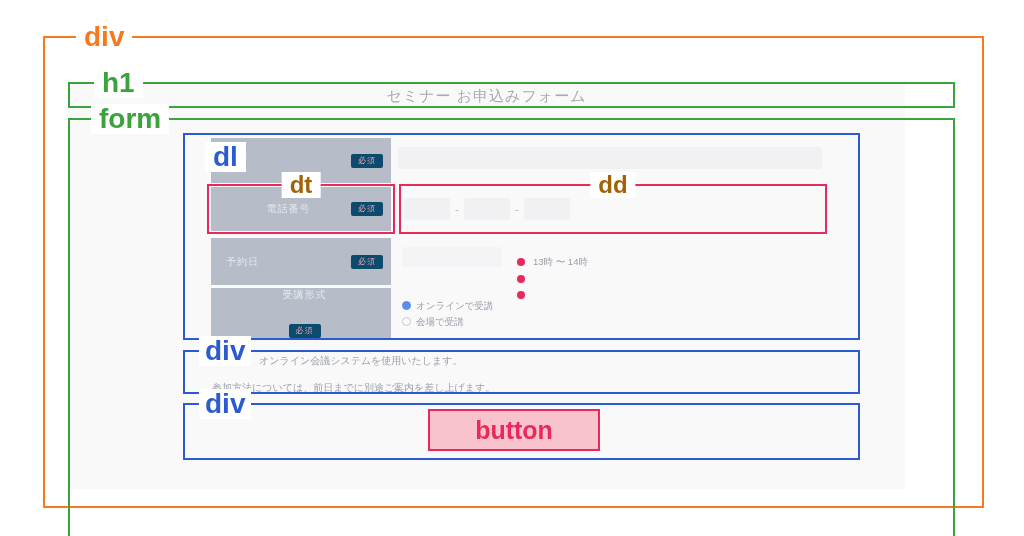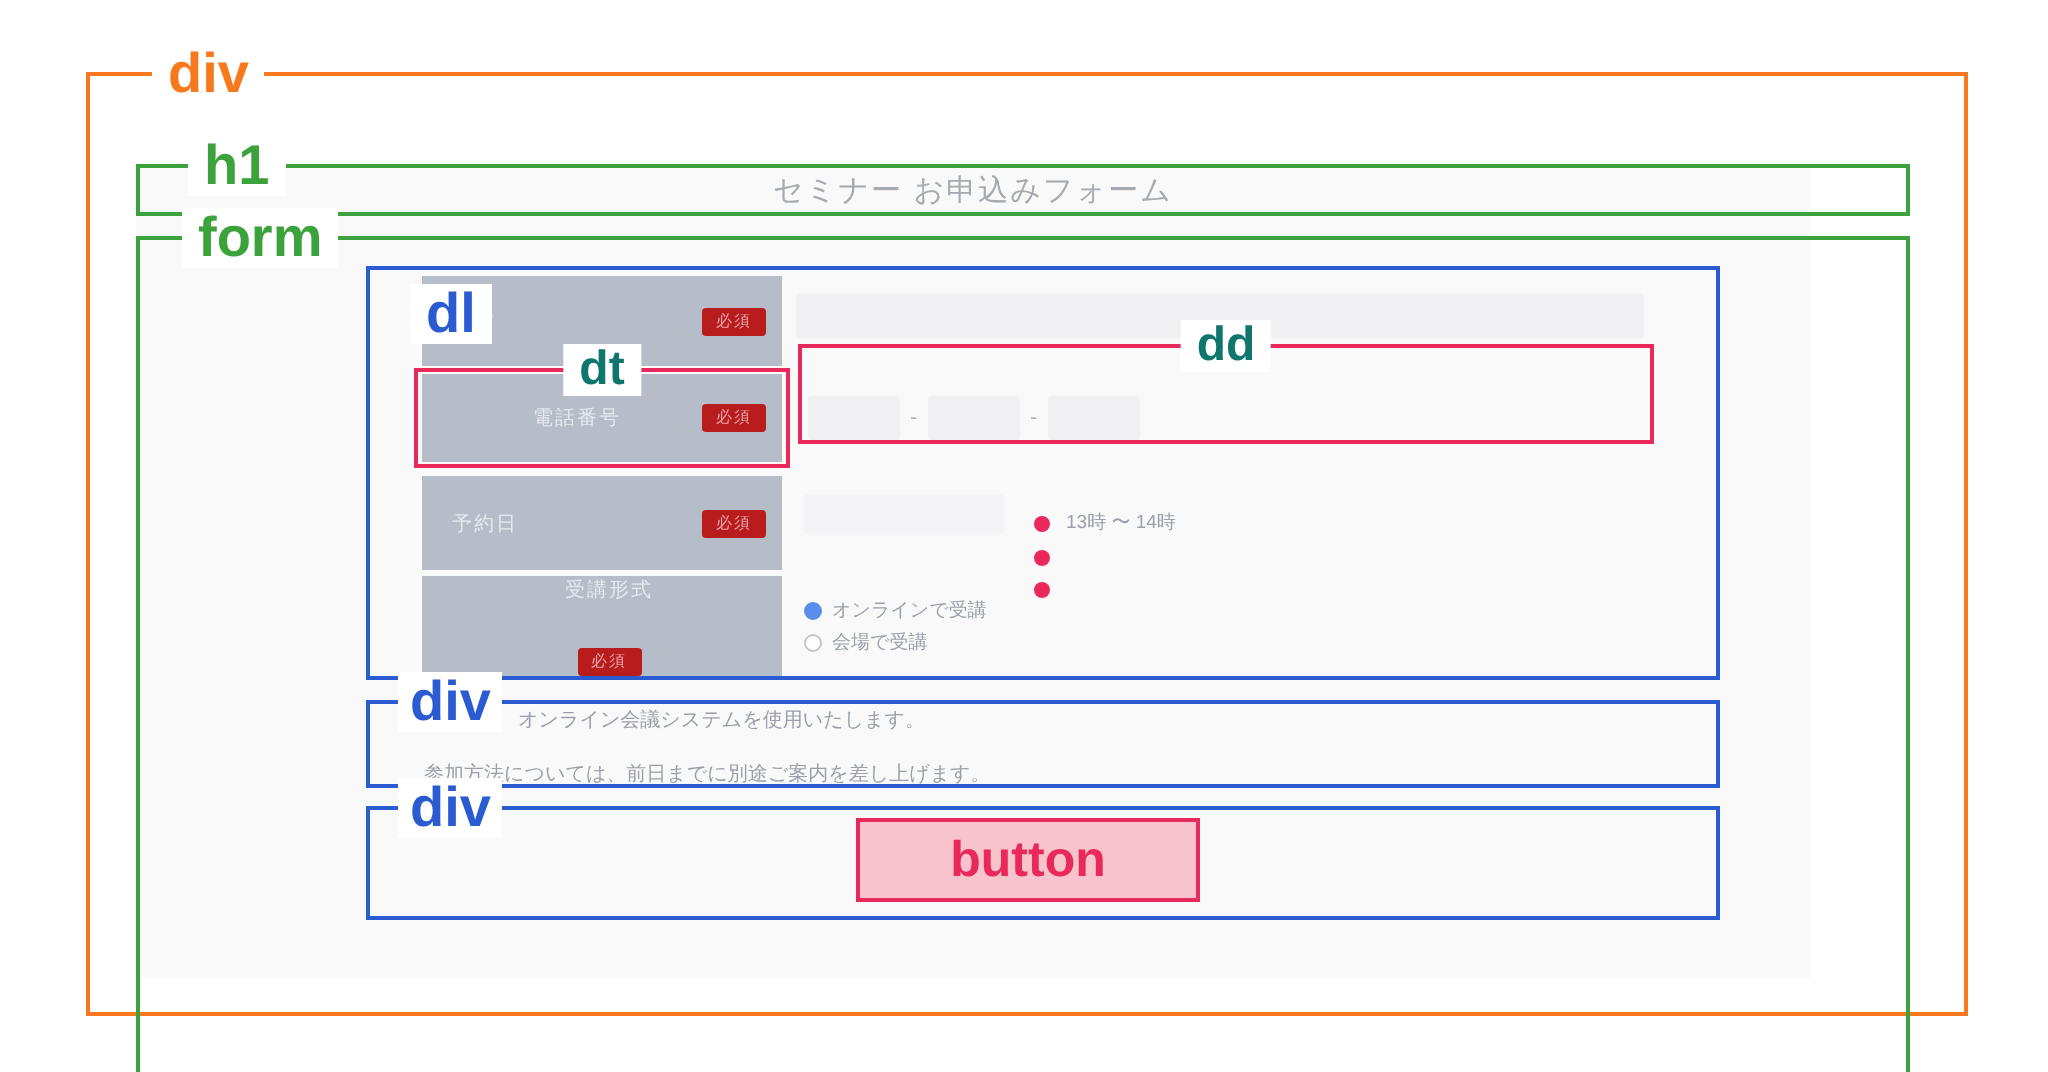--- a/index.html
+++ b/index.html
@@ -17,33 +17,33 @@
   }
   .alabel.sm{font-size:24px;line-height:26px;top:-14px;}
   .alabel.center{left:50%;transform:translateX(-50%);}
   .box-orange{border-color:#F8791D;}
   .box-green{border-color:#3CA23C;text-align:right;}
   .box-blue{border-color:#2B5BD0;}
   .box-pink{border-color:#E9295B;}
   .t-orange{color:#F8791D;}
   .t-green{color:#3CA23C;}
   .t-blue{color:#2B5BD0;}
-  .t-pink{color:#0f766e;}
+  .t-pink{color:#a16207;}
   
   .page-title{
     position:absolute;left:68px;top:84px;width:837px;height:24px;line-height:24px;
     text-align:center;color:#a6aab1;font-size:15px;letter-spacing:1px;
   }
   .cell{
     position:absolute;left:211px;width:180px;background:#B6BCC8;
     display:flex;align-items:center;box-sizing:border-box;padding:0 8px 0 15px;
   }
   .cell .lbl{color:#e6e9ee;font-size:10px;letter-spacing:1px;flex:1;}
   .badge{
-    background:#b91c1c;color:#e8a3ab;font-size:8px;line-height:10px;
+    background:#0c4a6e;color:#e8a3ab;font-size:8px;line-height:10px;
     padding:2px 7px;border-radius:2px;letter-spacing:1px;
   }
   .inputbox{position:absolute;background:#f1f1f4;border-radius:2px;}
   .sep{position:absolute;color:#b0b4bb;font-size:11px;line-height:11px;}
   .dot{position:absolute;width:8px;height:8px;border-radius:50%;background:#E9295B;}
   .minitext{position:absolute;color:#9aa0a9;font-size:9.5px;line-height:12px;white-space:nowrap;}
   .radio{position:absolute;width:9px;height:9px;border-radius:50%;box-sizing:border-box;}
   .radio.on{background:#5B8DEE;border:1px solid #5B8DEE;}
   .radio.off{background:#fdfdfd;border:1px solid #c3c7cd;}
   .note-line{position:absolute;color:#9aa0a9;font-size:10px;line-height:13px;white-space:nowrap;}
@@ -119,21 +119,21 @@
   </div>
 
   <div class="abox box-blue" style="left:183px;top:133px;width:677px;height:207px;">
     <span class="alabel t-blue" style="left:20px;margin-top:23px;">dl</span>
   </div>
 
   <div class="abox box-pink" style="left:207px;top:184px;width:188px;height:50px;">
     <span class="alabel sm center t-pink">dt</span>
   </div>
 
-  <div class="abox box-pink" style="left:399px;top:172px;width:428px;height:50px;">
+  <div class="abox box-pink" style="left:399px;top:184px;width:428px;height:50px;">
     <span class="alabel sm center t-pink">dd</span>
   </div>
 
   <div class="abox box-blue" style="left:183px;top:350px;width:677px;height:44px;">
     <span class="alabel t-blue" style="left:14px;padding:0 6px;">div</span>
   </div>
 
   <div class="abox box-blue" style="left:183px;top:403px;width:677px;height:57px;">
     <span class="alabel t-blue" style="left:14px;padding:0 6px;">div</span>
   </div>

